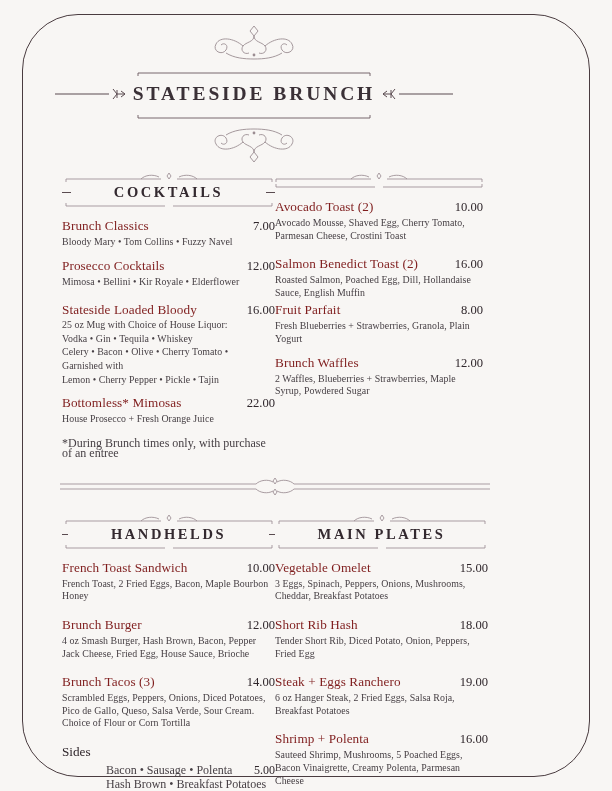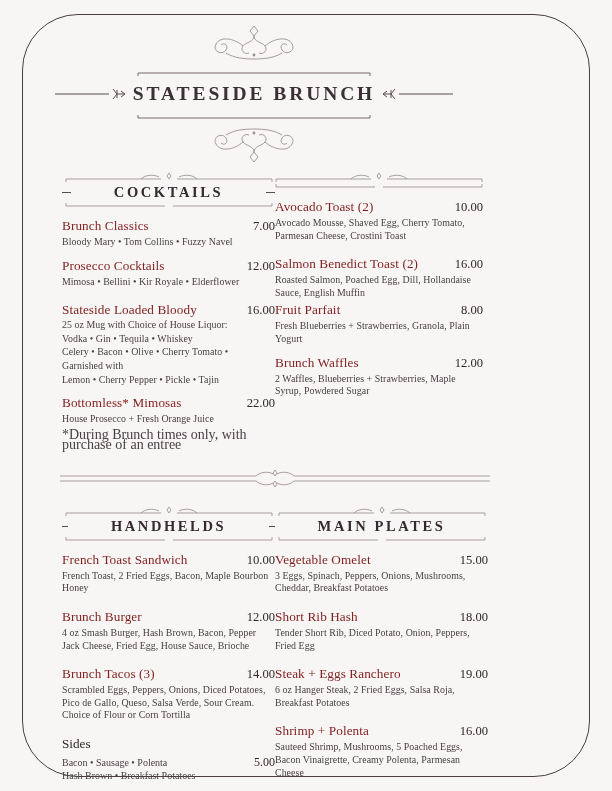--- a/index.html
+++ b/index.html
@@ -146,40 +146,41 @@
   }
   .item-desc {
     font-size: 9.9px;
     line-height: 12.6px;
     color: #474045;
     margin-top: 2px;
     letter-spacing: .05px;
   }
   .item-desc.compact { margin-top: 1px; }
   .item-note {
-    font-size: 14px;
+    font-size: 12px;
     line-height: 10px;
     color: #474045;
-    margin-top: 4px;
+    margin-top: 12px;
   }
 
   .sides-title {
     font-size: 13.2px;
     color: #2f262b;
     margin-bottom: 3px;
   }
   .side-row {
     display: flex;
     align-items: baseline;
     justify-content: space-between;
   }
   .side-text {
-    font-size: 10px;
+    font-size: 12px;
     line-height: 12.6px;
     color: #474045;
+    margin-left: 44px;
   }
   .side-price {
     font-size: 12.0px;
     color: #2f262b;
     margin-left: 8px;
     white-space: nowrap;
   }
   .side-group { margin-bottom: 11px; }
 
   

